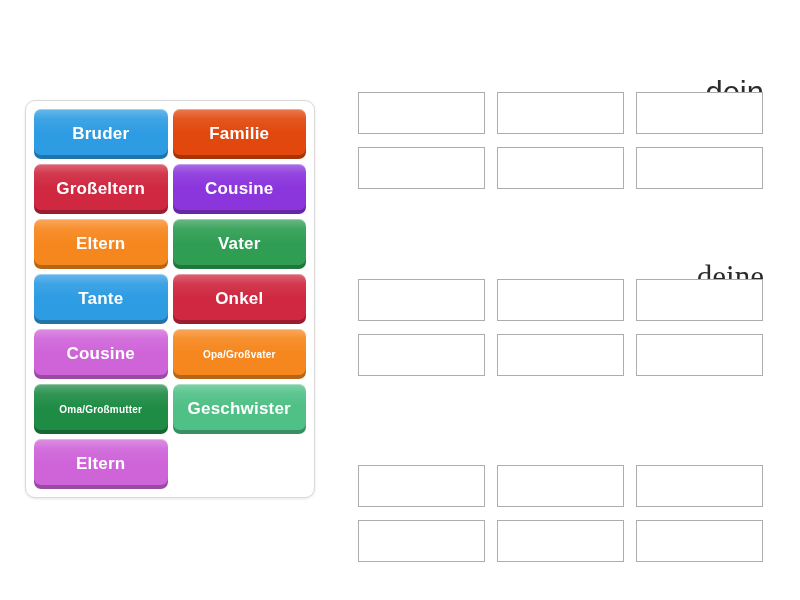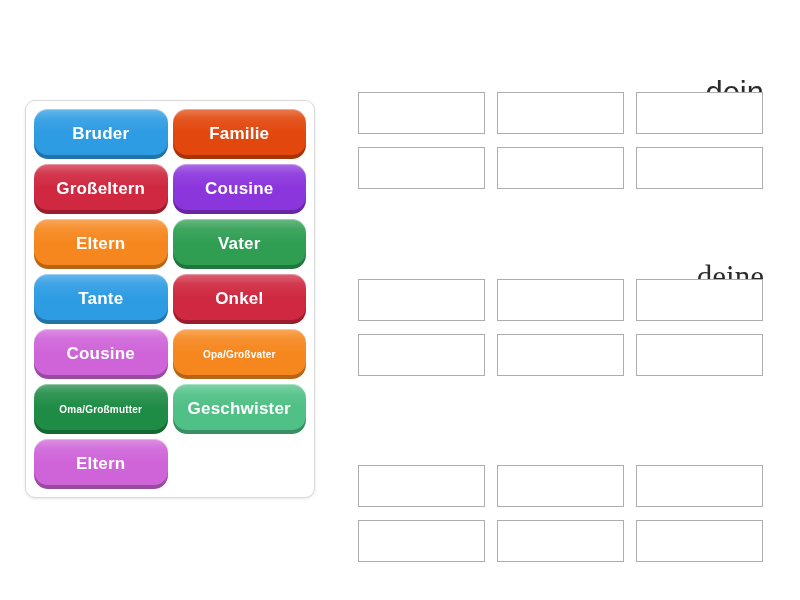--- a/index.html
+++ b/index.html
@@ -23,21 +23,21 @@
     border: 1px solid #d9d9d9;
     border-radius: 10px;
     box-shadow: 0 1px 3px rgba(0,0,0,0.10);
     padding: 8px;
     display: grid;
     grid-template-columns: 1fr 1fr;
     gap: 5px;
   }
   .tile {
     height: 50px;
-    border-radius: 14px;
+    border-radius: 7px;
     display: flex;
     align-items: center;
     justify-content: center;
     color: #ffffff;
     font-weight: bold;
     font-size: 17px;
     letter-spacing: 0.2px;
     background:
       linear-gradient(180deg, rgba(255,255,255,0.28) 0%, rgba(255,255,255,0.08) 20%, rgba(255,255,255,0) 48%),
       var(--c, #888);

